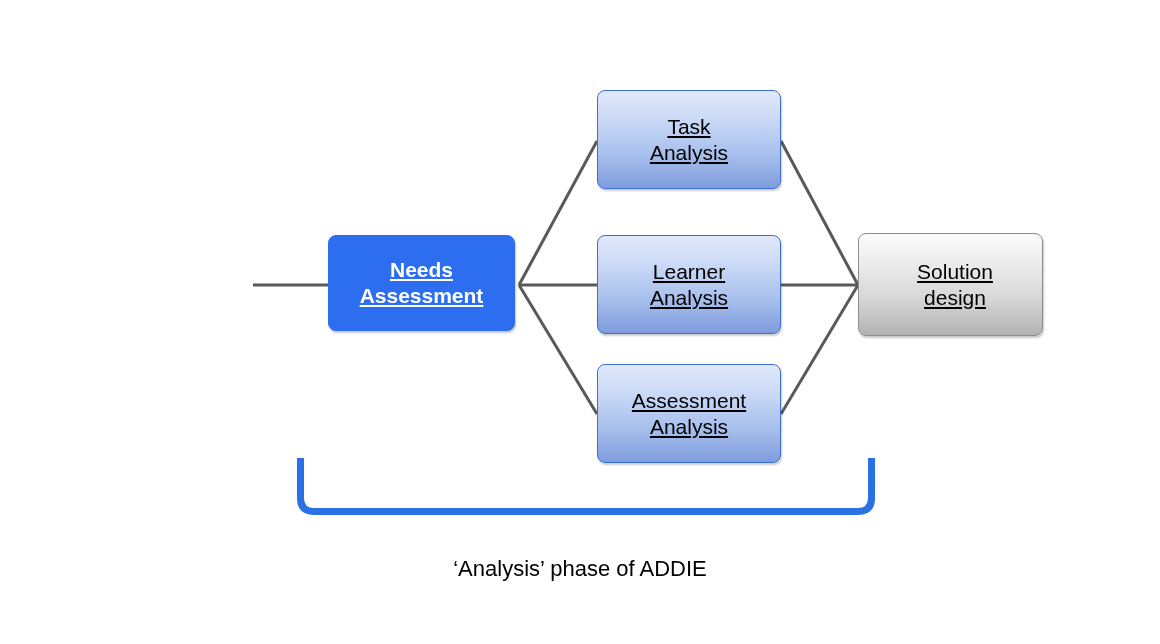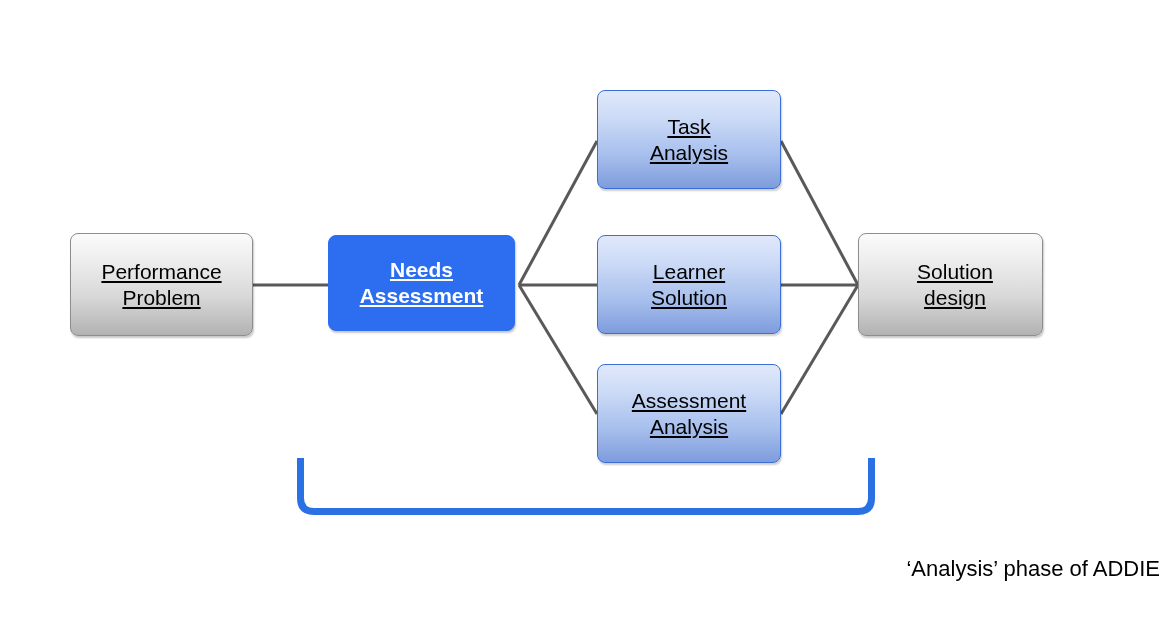--- a/index.html
+++ b/index.html
@@ -86,21 +86,21 @@
     z-index: 2;
   }
 
   
   #caption {
     position: absolute;
     z-index: 3;
     left: 0;
     top: 556px;
     width: 1160px;
-    text-align: right;
+    text-align: center;
     font-size: 22px;
     color: #000000;
     font-family: "Liberation Sans", sans-serif;
   }
 </style>
 </head>
 <body>
 
 <div id="diagram-canvas">
 
@@ -109,38 +109,34 @@
       <line x1="253" y1="285" x2="332" y2="285"></line>
       <line x1="519" y1="285" x2="597" y2="141"></line>
       <line x1="519" y1="285" x2="597" y2="285"></line>
       <line x1="519" y1="285" x2="597" y2="414"></line>
       <line x1="781" y1="141" x2="858" y2="285"></line>
       <line x1="781" y1="285" x2="858" y2="285"></line>
       <line x1="781" y1="414" x2="858" y2="285"></line>
     </g>
   </svg>
 
-  <div class="node gray" id="node-performance-problem" style="left:70px; top:233px; width:183px; height:103px;">
-    <span class="node-label">Performance
-Problem</span>
-  </div>
 
   <div class="node accent" id="node-needs-assessment" style="left:328px; top:235px; width:187px; height:96px;">
     <span class="node-label">Needs
 Assessment</span>
   </div>
 
   <div class="node blue" id="node-task-analysis" style="left:597px; top:90px; width:184px; height:99px;">
     <span class="node-label">Task
 Analysis</span>
   </div>
 
   <div class="node blue" id="node-learner-analysis" style="left:597px; top:235px; width:184px; height:99px;">
     <span class="node-label">Learner
-Solution</span>
+Analysis</span>
   </div>
 
   <div class="node blue" id="node-environment-analysis" style="left:597px; top:364px; width:184px; height:99px;">
     <span class="node-label">Assessment
 Analysis</span>
   </div>
 
   <div class="node gray" id="node-solution-design" style="left:858px; top:233px; width:185px; height:103px;padding-left:9px;">
     <span class="node-label">Solution
 design</span>

